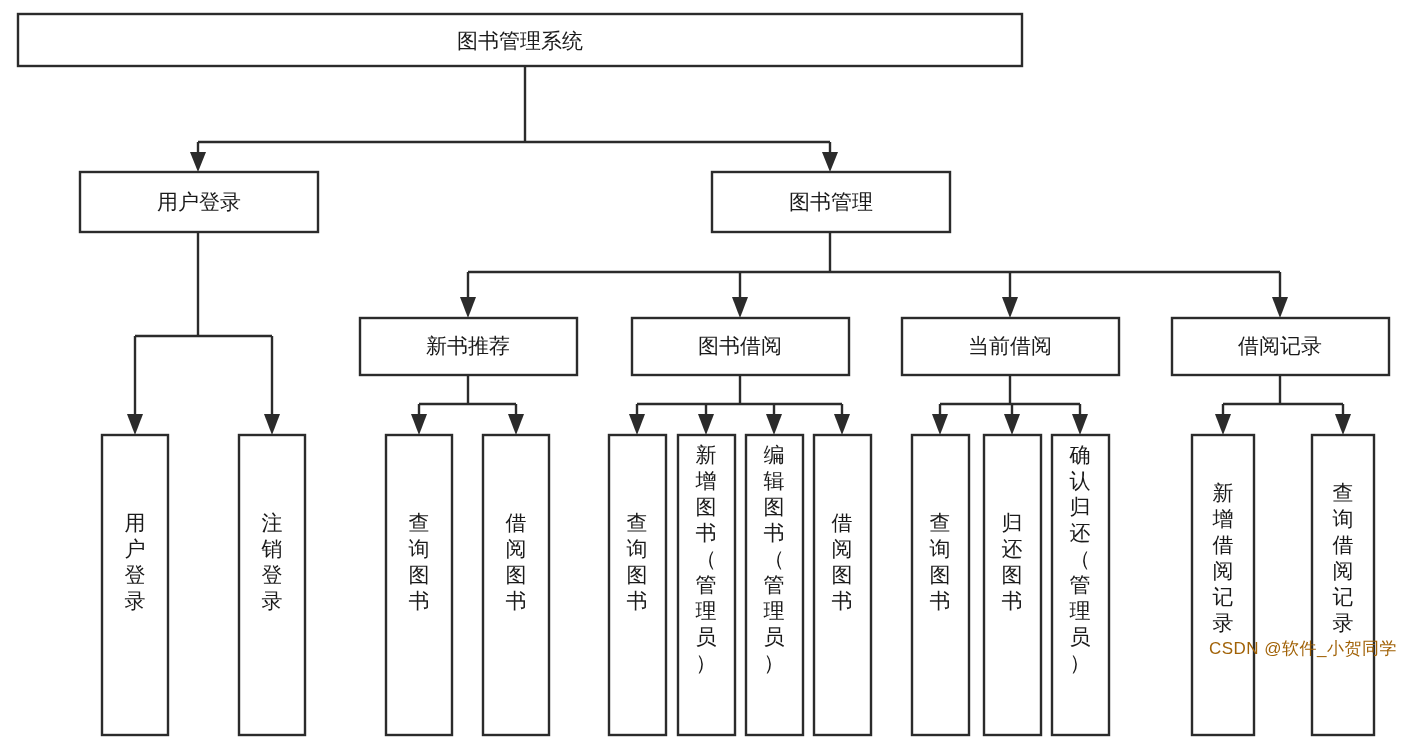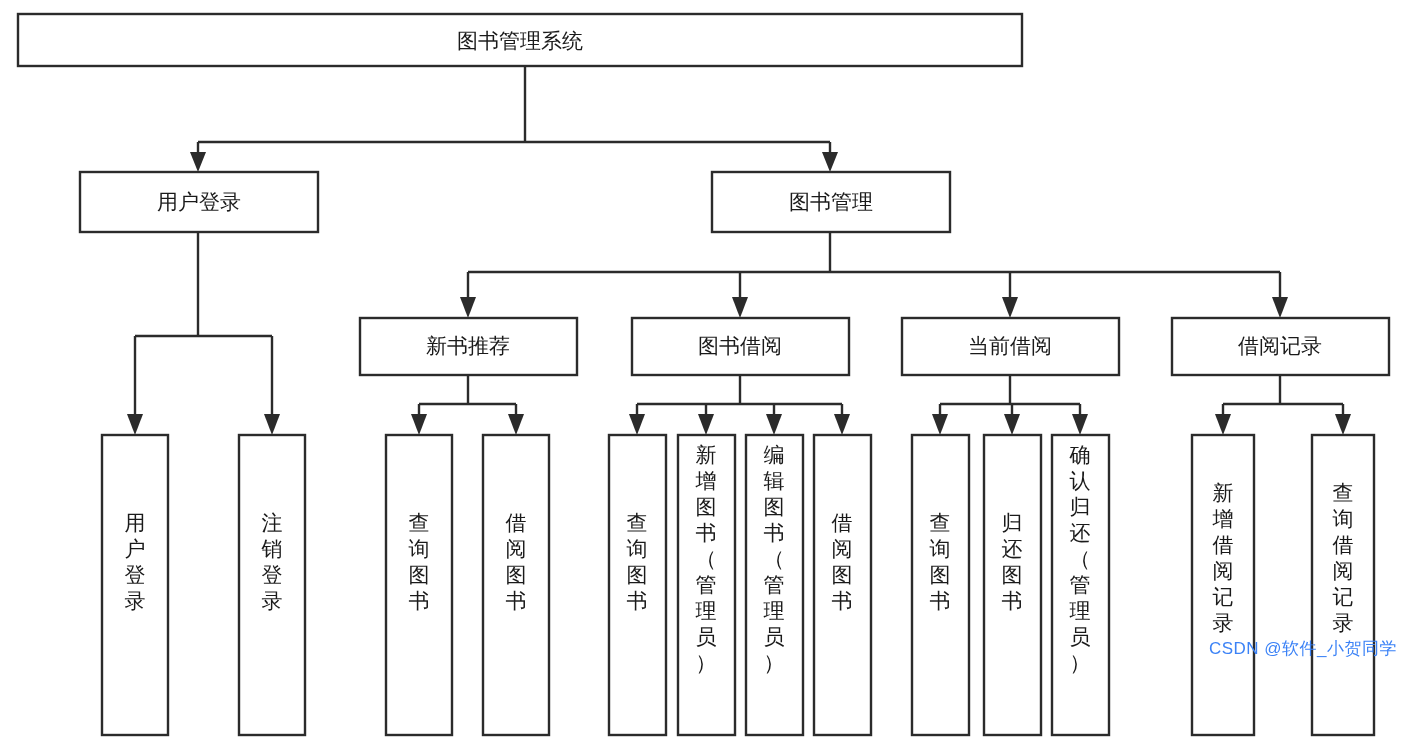--- a/index.html
+++ b/index.html
@@ -55,21 +55,21 @@
     font-size: 21px;
     fill: #1a1a1a;
     text-anchor: middle;
   }
   .watermark {
     position: absolute;
     right: 8px;
     bottom: 4px;
     font-family: "Liberation Sans", "DejaVu Sans", sans-serif;
     font-size: 17px;
-    color: #3b82f6;
+    color: #a16207;
     letter-spacing: 0.5px;
     white-space: nowrap;
     pointer-events: none;
   }
 </style>
 </head>
 <body>
 
 <div id="diagram-root">
 

